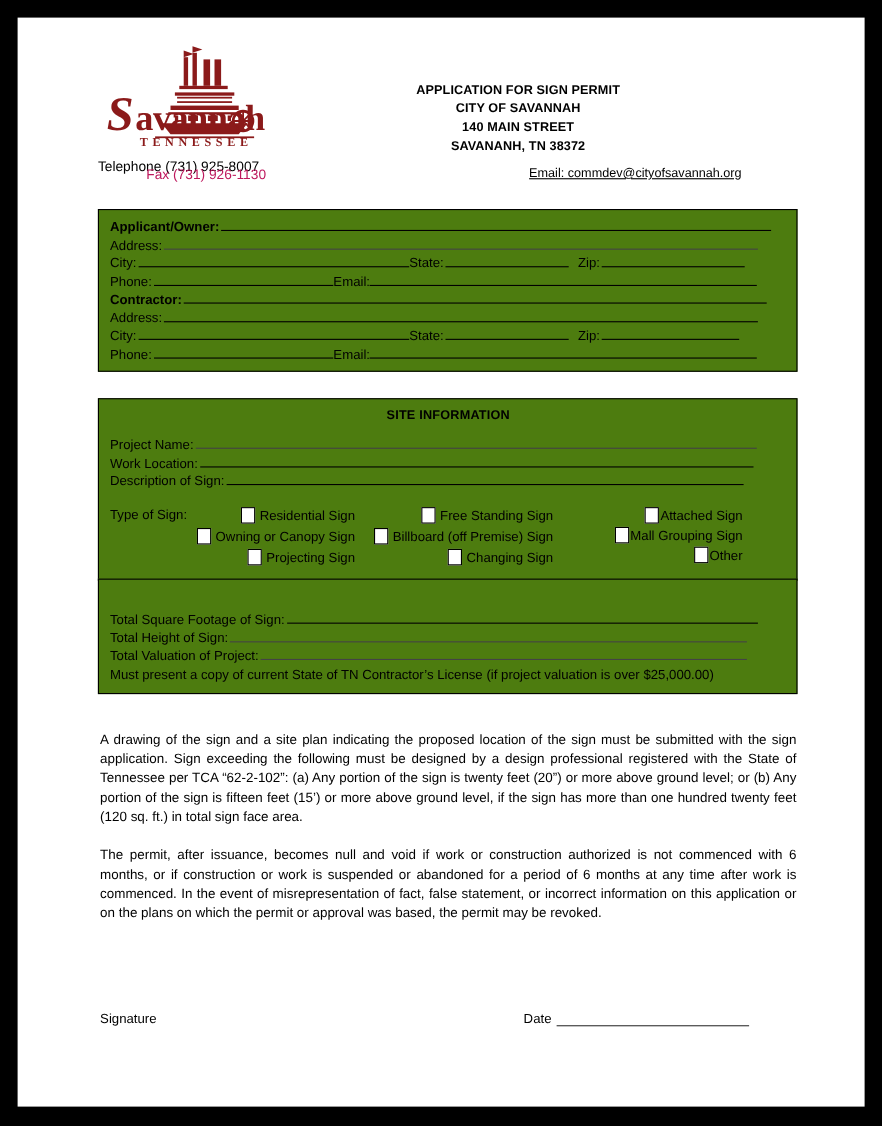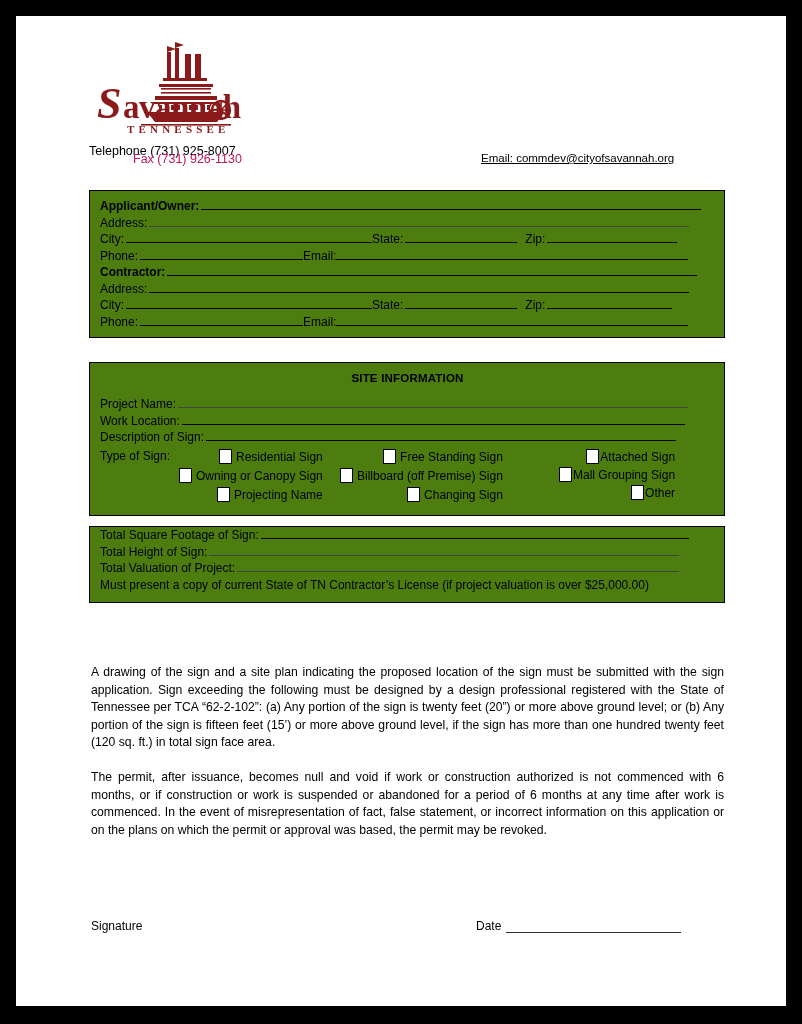--- a/index.html
+++ b/index.html
@@ -117,21 +117,21 @@
   }
   .rule.thin { border-bottom: 1px solid #444; }
 
   
   #applicant-box { top: 156px; padding: 7px 9px 7px 10px; }
 
   
   #site-box { top: 328px; padding: 0px 9px 9px 10px; }
   .type-row {
     position: relative;
-    margin-top: 2px;
+    margin-top: 14px;
     height: 58px;
     font-size: 12px;
   }
   .type-label {
     position: absolute;
     left: 0px;
     top: 1px;
     font-size: 12px;
   }
   .cbcol { position: absolute; top: 0px; }
@@ -239,20 +239,26 @@
 
             <rect x="52" y="90" width="90" height="1.6"></rect>
           </g>
 
           <text x="8" y="84" font-family="&quot;Liberation Serif&quot;, serif" font-size="44" font-style="italic" font-weight="bold" fill="#8B1A1A" letter-spacing="-1">S</text>
           <text x="34" y="84" font-family="&quot;Liberation Serif&quot;, serif" font-size="33" font-weight="bold" fill="#8B1A1A" letter-spacing="-0.5">avannah</text>
           <text x="38" y="99" font-family="&quot;Liberation Serif&quot;, serif" font-size="11" font-weight="bold" fill="#8B1A1A" letter-spacing="4.2">TENNESSEE</text>
         </svg>
       </div>
 
+      <div class="header-title">
+        <div>APPLICATION FOR SIGN PERMIT</div>
+        <div>CITY OF SAVANNAH</div>
+        <div>140 MAIN STREET</div>
+        <div>SAVANANH, TN 38372</div>
+      </div>
 
       <div class="phone-line">Telephone (731) 925-8007</div>
       <div class="fax-line">Fax (731) 926-1130</div>
       <div class="email-line">Email: commdev@cityofsavannah.org</div>
     </div>
 
     <div class="box" id="applicant-box">
 
       <div class="frow">
         <span class="flabel b">Applicant/Owner:</span><span class="rule" style="width:500px"></span>
@@ -306,21 +312,21 @@
         <span class="type-label">Type of Sign:</span>
 
         <div class="cbcol" style="left:79px">
           <div class="cbitem">
             <span class="cbox"></span><span>Residential Sign</span>
           </div>
           <div class="cbitem">
             <span class="cbox"></span><span>Owning or Canopy Sign</span>
           </div>
           <div class="cbitem">
-            <span class="cbox"></span><span>Projecting Name</span>
+            <span class="cbox"></span><span>Projecting Sign</span>
           </div>
         </div>
 
         <div class="cbcol" style="left:240px">
           <div class="cbitem">
             <span class="cbox"></span><span>Free Standing Sign</span>
           </div>
           <div class="cbitem">
             <span class="cbox"></span><span>Billboard (off Premise) Sign</span>
           </div>
@@ -338,21 +344,21 @@
           </div>
           <div class="cbitem" style="height:18px;line-height:18px">
             <span class="cbox" style="margin-right:1px"></span><span>Other</span>
           </div>
         </div>
       </div>
     </div>
 
     <div class="box" id="sign-box">
 
-      <div class="frow" style="margin-top:0">
+      <div class="frow" style="margin-top:28px">
         <span class="flabel">Total Square Footage of Sign:</span><span class="rule" style="width:428px"></span>
       </div>
 
       <div class="frow">
         <span class="flabel">Total Height of Sign:</span><span class="rule thin" style="width:470px"></span>
       </div>
 
       <div class="frow">
         <span class="flabel">Total Valuation of Project:</span><span class="rule thin" style="width:442px"></span>
       </div>

